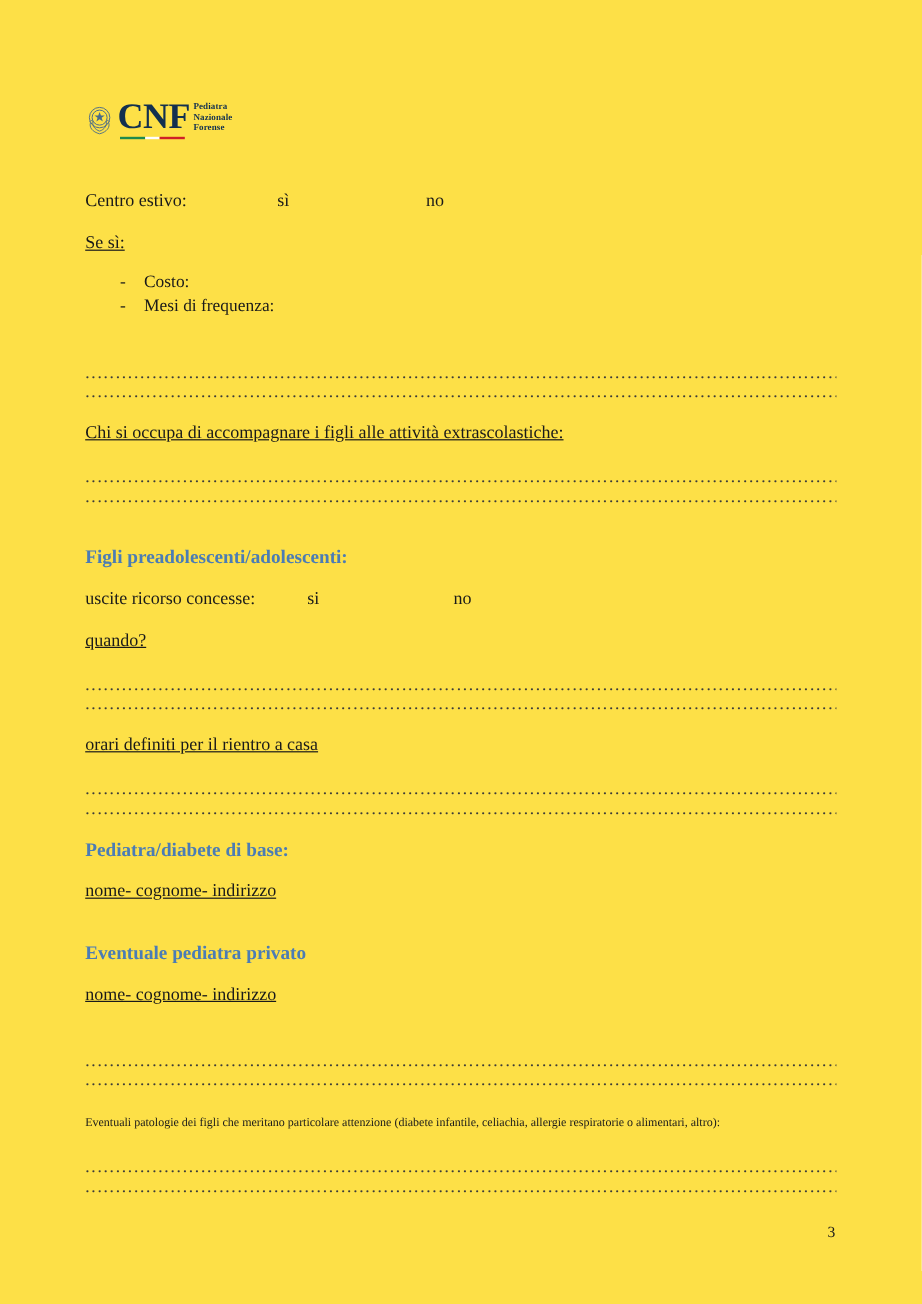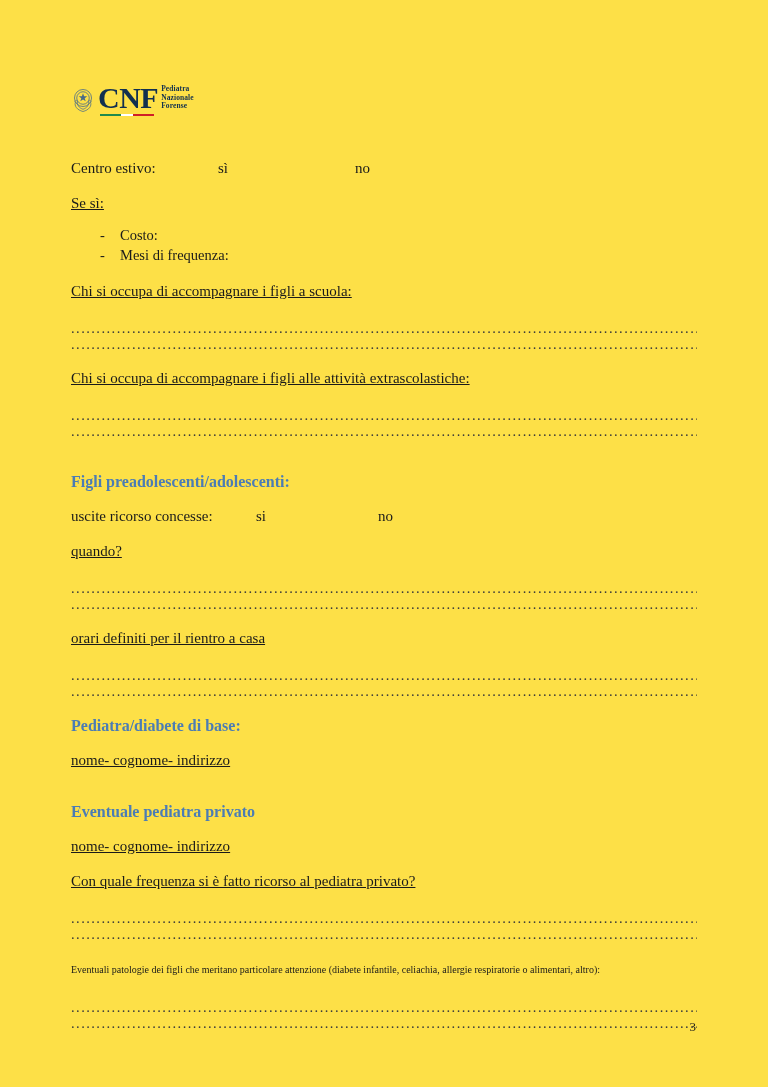--- a/index.html
+++ b/index.html
@@ -198,21 +198,21 @@
         <div>Nazionale</div>
         <div>Forense</div>
       </span>
     </div>
   </div>
 
   <div class="content">
 
     <div class="qa-row">
       <span class="q">Centro estivo:</span>
-      <span class="opt-yes" style="left:147px;">sì</span>
+      <span class="opt-yes" style="left:160px;">sì</span>
       <span class="opt-no" style="left:284px;">no</span>
     </div>
 
     <div class="row-gap-md"></div>
 
     <div class="line">Se sì:</div>
 
     <div class="row-gap-sm"></div>
 
     <ul class="bullets">
@@ -221,21 +221,20 @@
         <span>Costo:</span>
       </li>
       <li>
         <span class="dash">-</span>
         <span>Mesi di frequenza:</span>
       </li>
     </ul>
 
     <div class="row-gap-md"></div>
 
-    <div class="line">Chi si occupa di accompagnare i figli a scuola:</div>
 
     <div class="row-gap-md"></div>
 
     <div class="dots-group">
       <div class="dots">.................................................................................................................................</div>
       <div class="dots">.................................................................................................................................</div>
     </div>
 
     <div class="row-gap-md"></div>
 
@@ -293,21 +292,20 @@
     <div class="row-gap-xl"></div>
 
     <div class="heading-blue">Eventuale pediatra privato</div>
 
     <div class="row-gap-md"></div>
 
     <div class="line">nome- cognome- indirizzo</div>
 
     <div class="row-gap-md"></div>
 
-    <div class="line">Con quale frequenza si è fatto ricorso al pediatra privato?</div>
 
     <div class="row-gap-md"></div>
 
     <div class="dots-group">
       <div class="dots">.................................................................................................................................</div>
       <div class="dots">.................................................................................................................................</div>
     </div>
 
     <div class="row-gap-md"></div>
 

